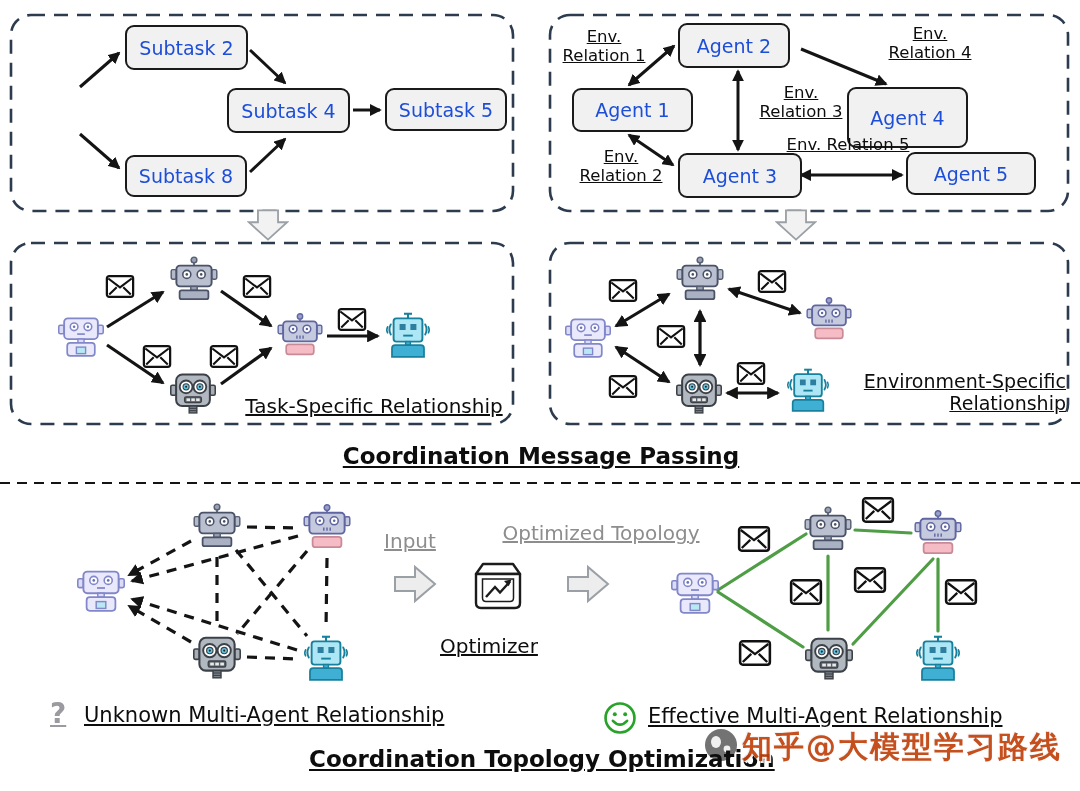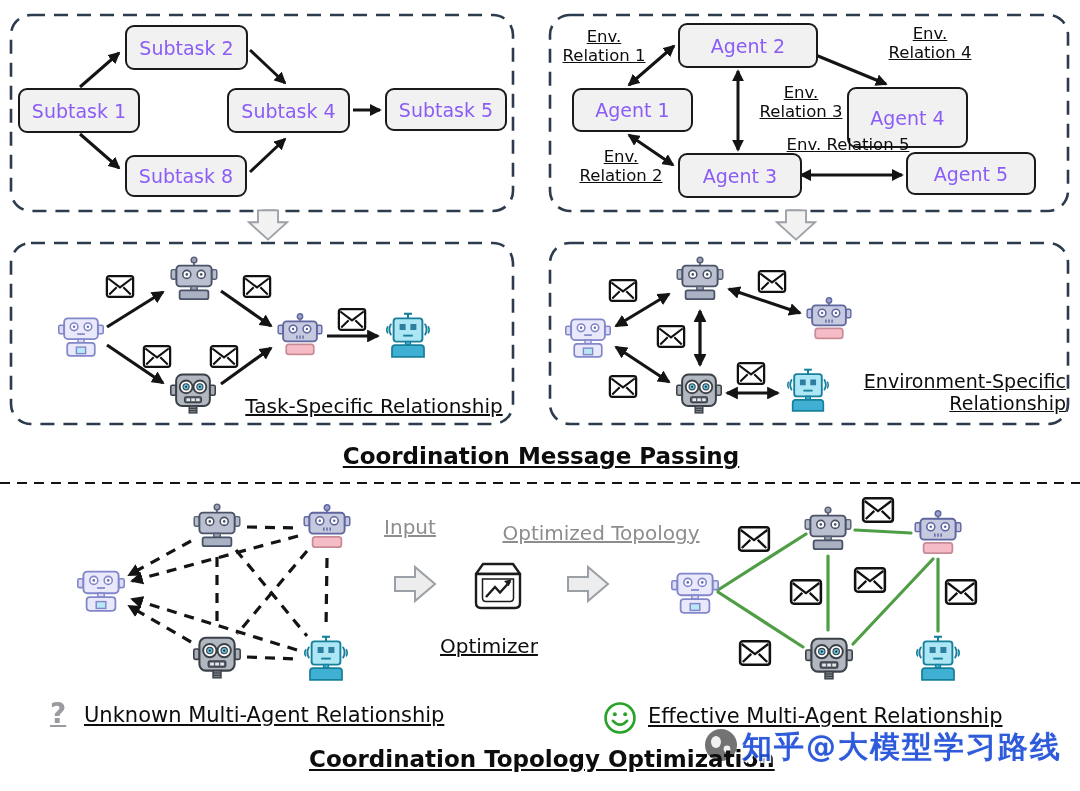--- a/index.html
+++ b/index.html
@@ -1,28 +1,28 @@
 <!DOCTYPE html>
 <html><head>
 <meta charset="utf-8">
 <style>
   html,body{margin:0;padding:0;background:#fff;}
   .canvas{position:relative;width:1080px;height:791px;background:#fff;overflow:hidden;
           font-family:"DejaVu Sans","Liberation Sans",sans-serif;color:#0d0d0d;}
   .layer{position:absolute;left:0;top:0;}
   .box{position:absolute;box-sizing:border-box;display:flex;align-items:center;justify-content:center;
-       background:#f1f1f1;border:2.2px solid #1a1a1a;border-radius:9px;font-size:19px;color:#8b5cf6;}
+       background:#f1f1f1;border:2.2px solid #1a1a1a;border-radius:9px;font-size:19px;color:#1d4ed8;}
   .lbl{position:absolute;color:#0d0d0d;text-decoration:underline;}
   .rel{font-size:16.5px;line-height:1.18;text-align:center;}
   .cap{font-size:20px;white-space:nowrap;}
   .cap2{font-size:19px;line-height:1.15;text-align:right;}
   .title{font-size:23px;font-weight:bold;text-align:center;white-space:nowrap;}
   .muted{color:#8d8d8d;font-size:20px;text-align:center;white-space:nowrap;}
   .qmark{font-size:28px;color:#9a9aa0;font-weight:bold;}
-  .watermark{position:absolute;font-size:30px;font-weight:bold;color:#1d4ed8;opacity:.92;
+  .watermark{position:absolute;font-size:30px;font-weight:bold;color:#c2410c;opacity:.92;
              letter-spacing:2px;white-space:nowrap;
              text-shadow:1.5px 1.5px 0 #ffffff,-1px -1px 0 #f2f2f2;}
 </style>
 </head>
 <body>
 
 <div class="canvas">
 
 <svg class="layer" width="1080" height="791" viewBox="0 0 1080 791">
 <defs>
@@ -244,40 +244,37 @@
 
 <use href="#smiley" x="603" y="701" width="34" height="34"></use>
 
 <g>
   <circle cx="721" cy="745" r="16" fill="#5b5b5b" opacity="0.85"></circle>
   <ellipse cx="716" cy="742" rx="5" ry="6" fill="#fff" opacity="0.9"></ellipse>
   <circle cx="727" cy="749" r="3.4" fill="#fff" opacity="0.9"></circle>
 </g>
 </svg>
 
-<div class="box" style="left:18px;top:88px;width:122px;height:45px">
-      <span>Subtask 1</span>
-    </div>
 <div class="box" style="left:125px;top:25px;width:123px;height:45px">
       <span>Subtask 2</span>
     </div>
 <div class="box" style="left:125px;top:155px;width:122px;height:42px">
       <span>Subtask 8</span>
     </div>
 <div class="box" style="left:227px;top:88px;width:123px;height:45px">
       <span>Subtask 4</span>
     </div>
 <div class="box" style="left:385px;top:88px;width:122px;height:43px">
       <span>Subtask 5</span>
     </div>
 
 <div class="box" style="left:572px;top:88px;width:121px;height:44px">
       <span>Agent 1</span>
     </div>
-<div class="box" style="left:678px;top:23px;width:140px;height:45px">
+<div class="box" style="left:678px;top:23px;width:112px;height:45px">
       <span>Agent 2</span>
     </div>
 <div class="box" style="left:678px;top:153px;width:124px;height:45px">
       <span>Agent 3</span>
     </div>
 <div class="box" style="left:847px;top:87px;width:121px;height:61px">
       <span>Agent 4</span>
     </div>
 <div class="box" style="left:906px;top:152px;width:130px;height:43px">
       <span>Agent 5</span>
@@ -305,21 +302,21 @@
 
 <div class="lbl cap" style="left:240px;top:394px;width:268px;text-align:center">Task-Specific Relationship</div>
 <div class="lbl cap2" style="left:836px;top:371px;width:230px">
   <div>Environment-Specific</div>
   <div>Relationship</div>
 </div>
 
 <div class="lbl title" style="left:331px;top:443px;width:420px">Coordination Message Passing</div>
 <div class="lbl title" style="left:309px;top:746px;width:400px">Coordination Topology Optimization</div>
 
-<div class="lbl muted" style="left:380px;top:515px;width:60px">Input</div>
+<div class="lbl muted" style="left:380px;top:529px;width:60px">Input</div>
 <div class="lbl muted" style="left:498px;top:521px;width:206px">Optimized Topology</div>
 <div class="lbl cap" style="left:440px;top:634px;width:120px;text-align:left">Optimizer</div>
 
 <span class="lbl qmark" style="left:50px;top:697px">?</span>
 <div class="lbl cap" style="left:84px;top:703px;font-size:21px">Unknown Multi-Agent Relationship</div>
 <div class="lbl cap" style="left:648px;top:704px;font-size:21px">Effective Multi-Agent Relationship</div>
 
 <div class="watermark" style="left:742px;top:727px">知乎@大模型学习路线</div>
 
 </div>

